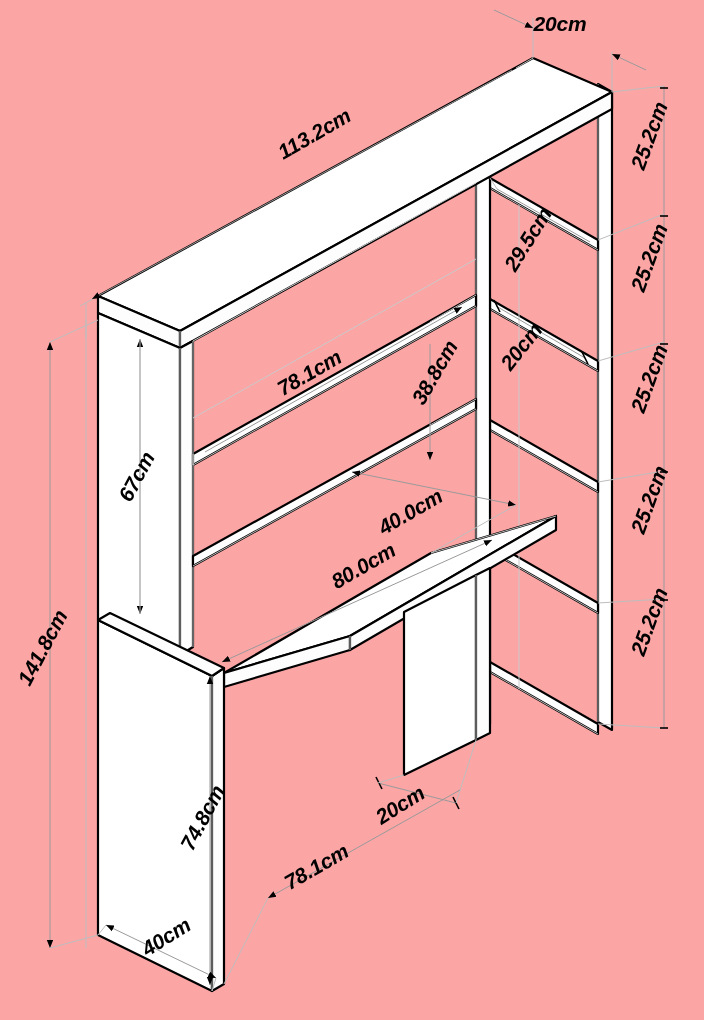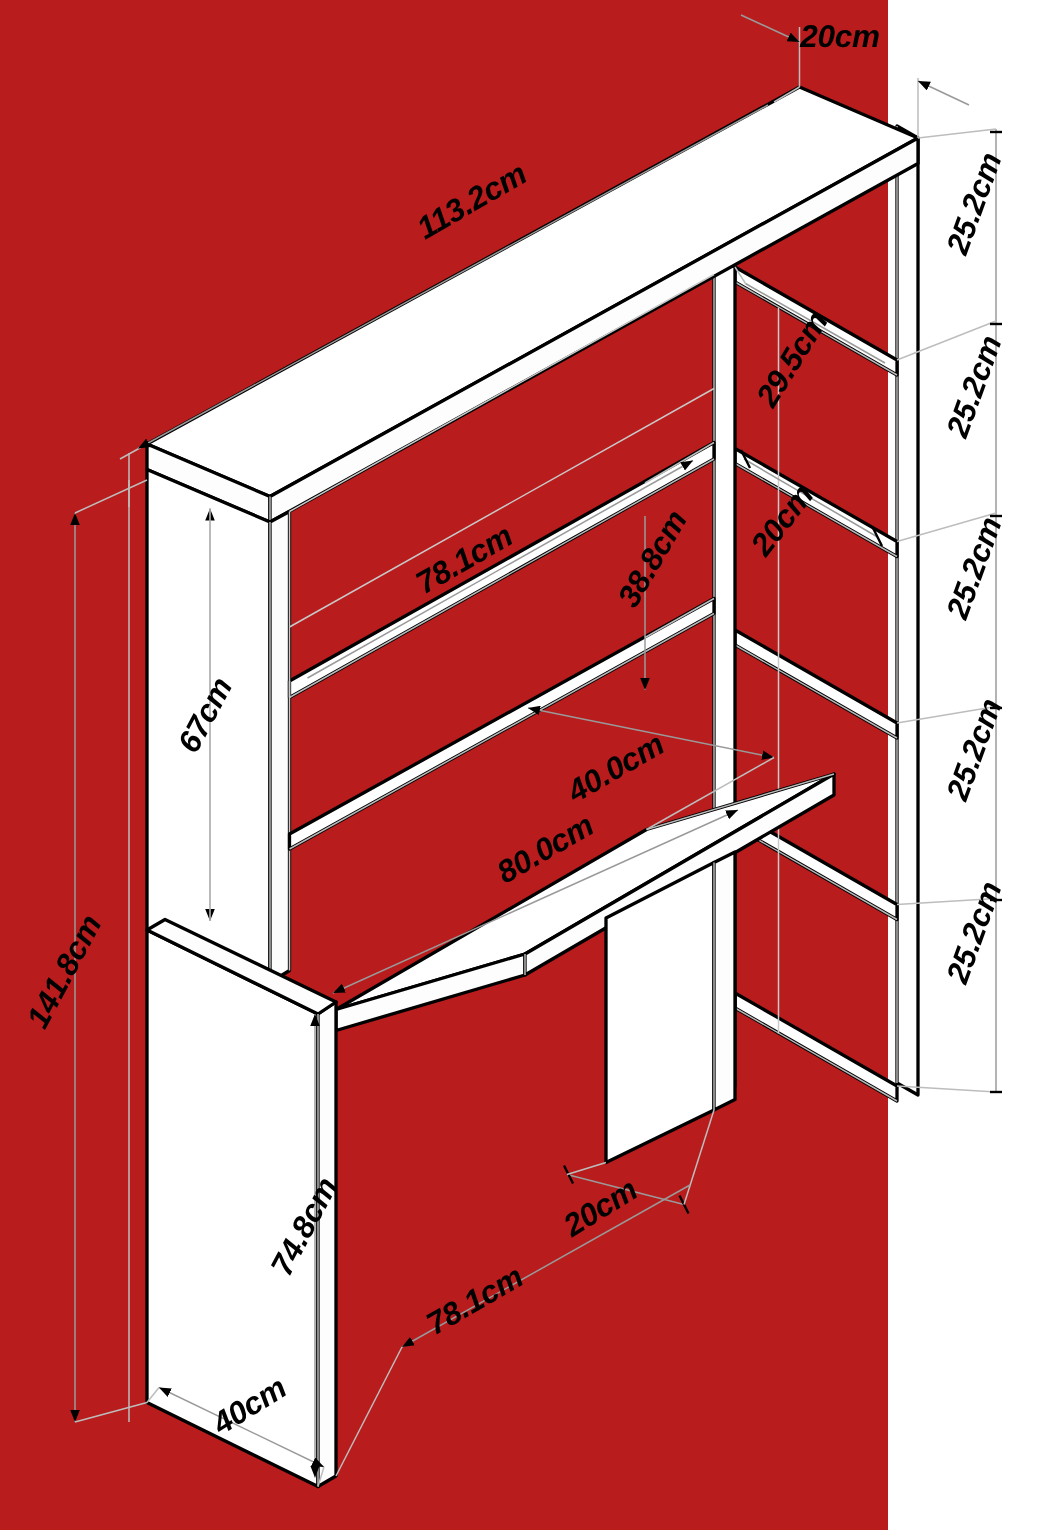--- a/index.html
+++ b/index.html
@@ -1,18 +1,18 @@
 <!DOCTYPE html>
 <html><head>
 <meta charset="utf-8">
 <style>
   html,body{margin:0;padding:0;background:#ffffff;}
   body{width:704px;height:1020px;overflow:hidden;
        font-family:"Liberation Sans",sans-serif;}
-  #stage{position:relative;width:592px;height:1020px;background:#b91c1c;}
+  #stage{position:relative;width:704px;height:1020px;background:#fca5a5;}
   svg#drawing{position:absolute;inset:0;width:704px;height:1020px;display:block;}
   .panel{fill:#ffffff;stroke:#000000;stroke-width:2.2;stroke-linejoin:round;}
   .panel-edge{fill:#fdfdfd;stroke:#000000;stroke-width:2.2;stroke-linejoin:round;}
   .inner{fill:none;stroke:#b9b9b9;stroke-width:1;}
   .hidden-line{fill:none;stroke:#c9c9c9;stroke-width:1;}
   .dimline{fill:none;stroke:#9a9a9a;stroke-width:1;}
   .extline{fill:none;stroke:#bdbdbd;stroke-width:1;}
   .tick{fill:none;stroke:#000000;stroke-width:1.6;}
   .arrowhead{fill:#000000;stroke:none;}
   .dimtext{font-family:"Liberation Sans",sans-serif;font-style:italic;font-weight:bold;

